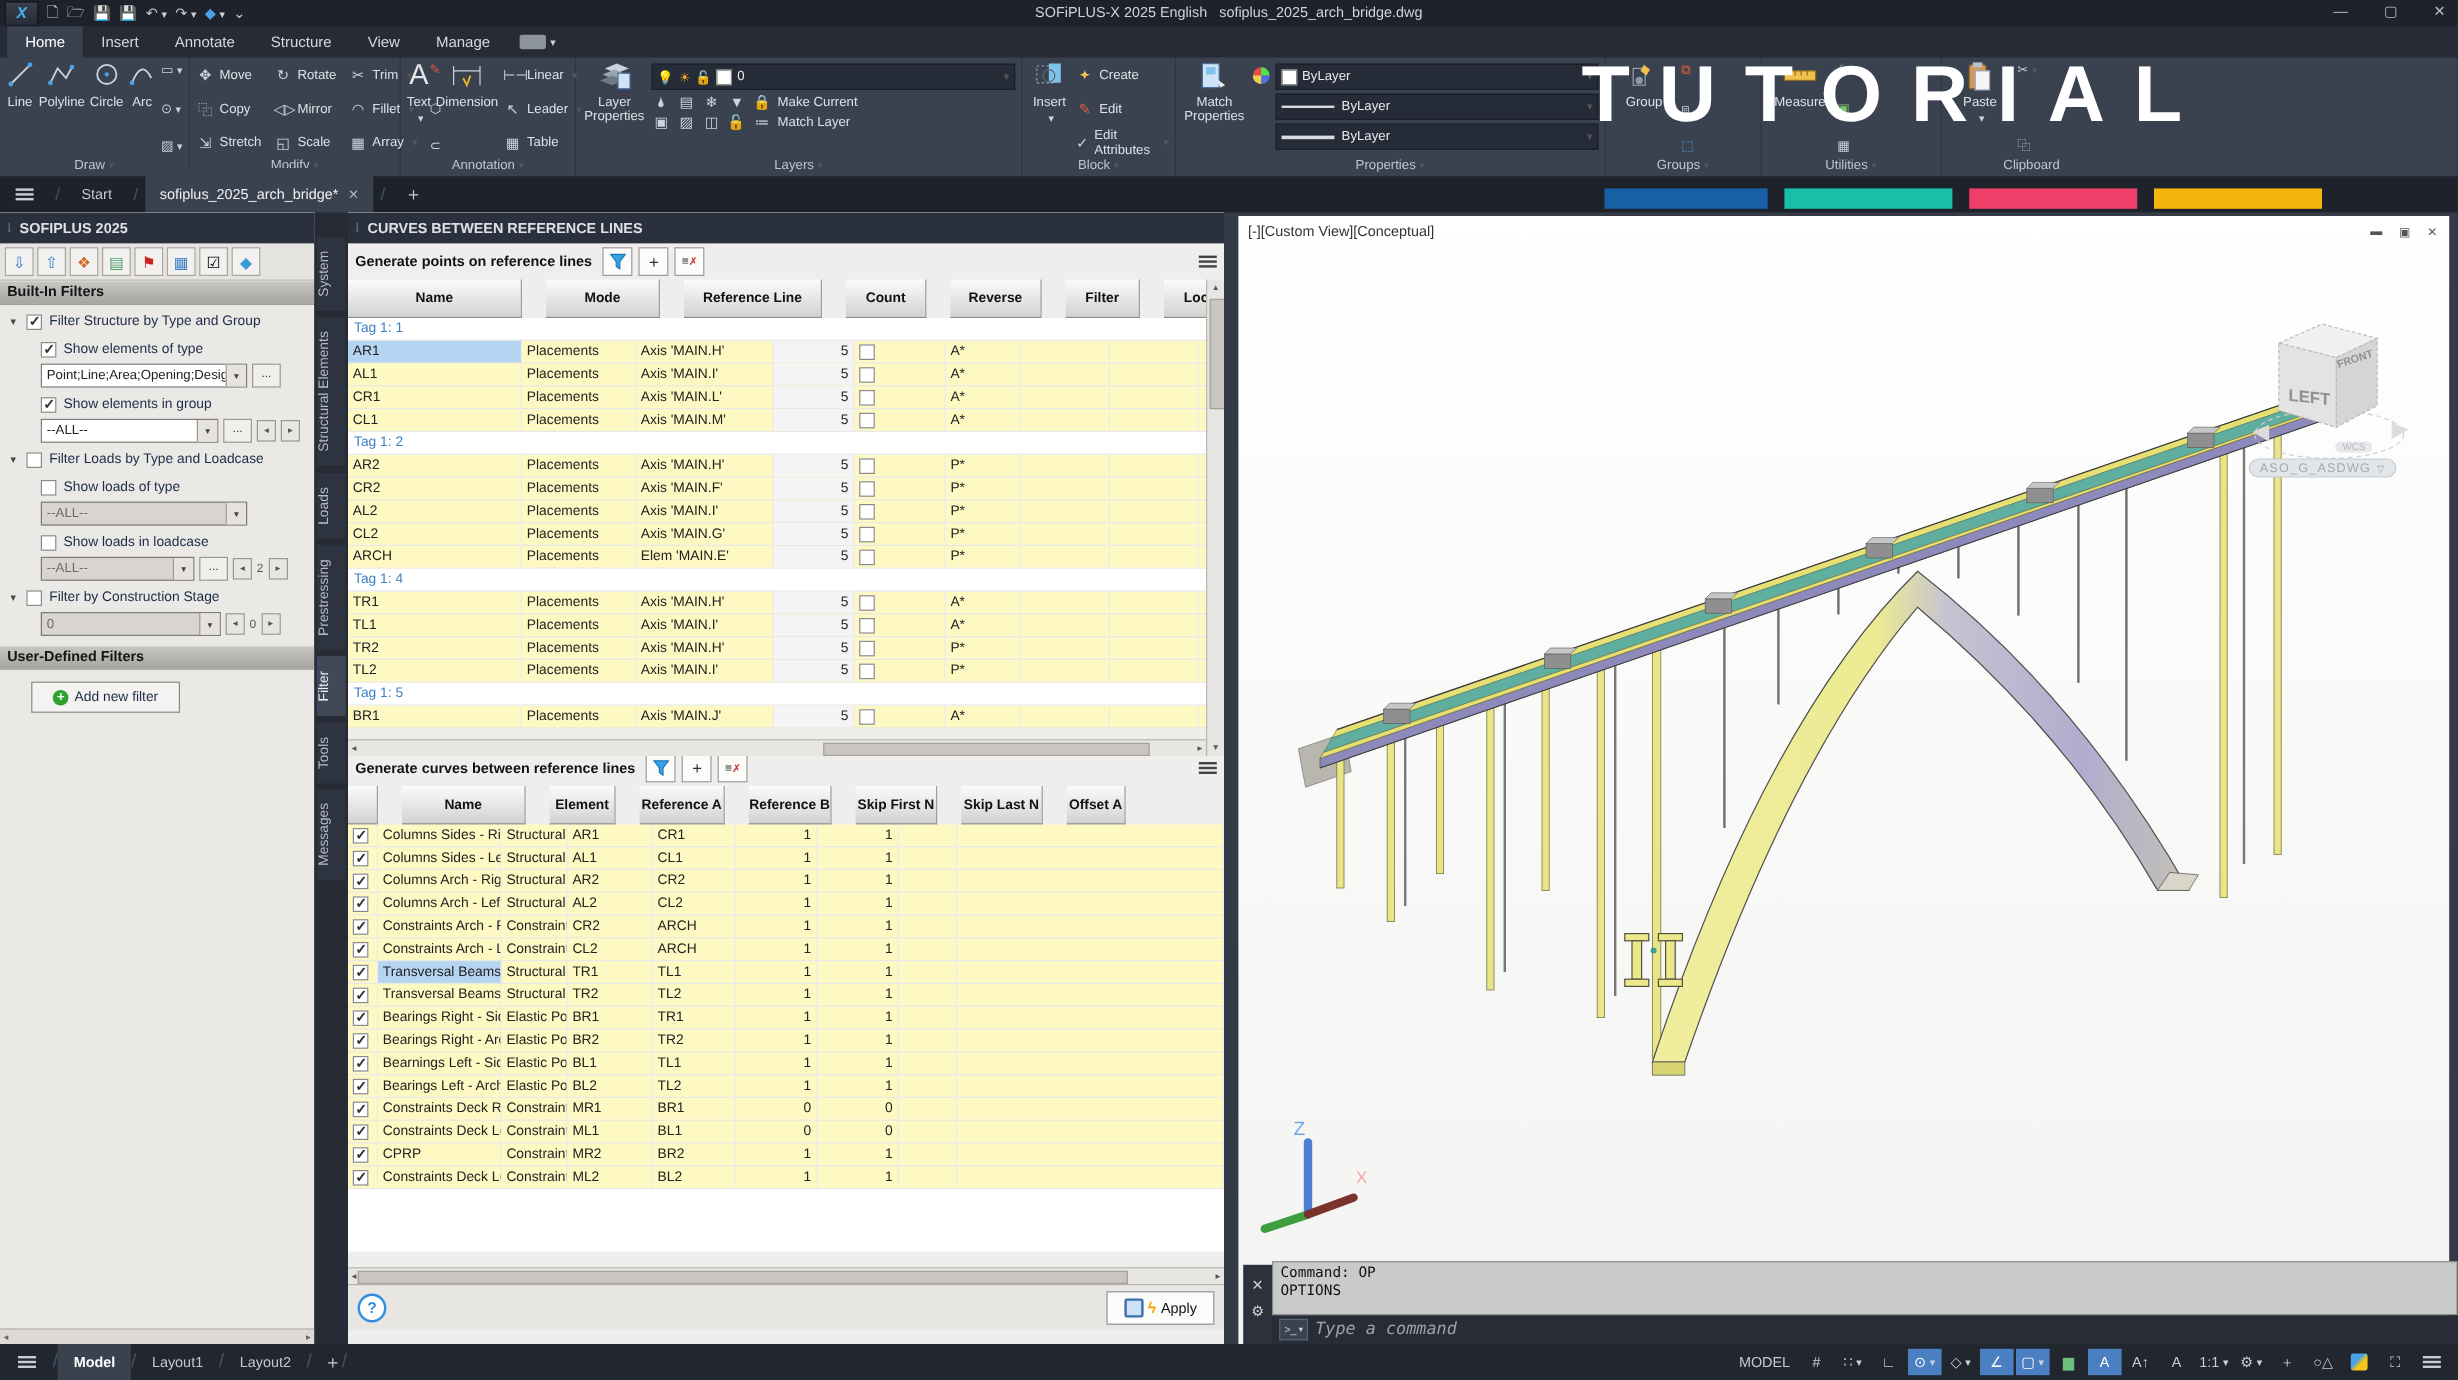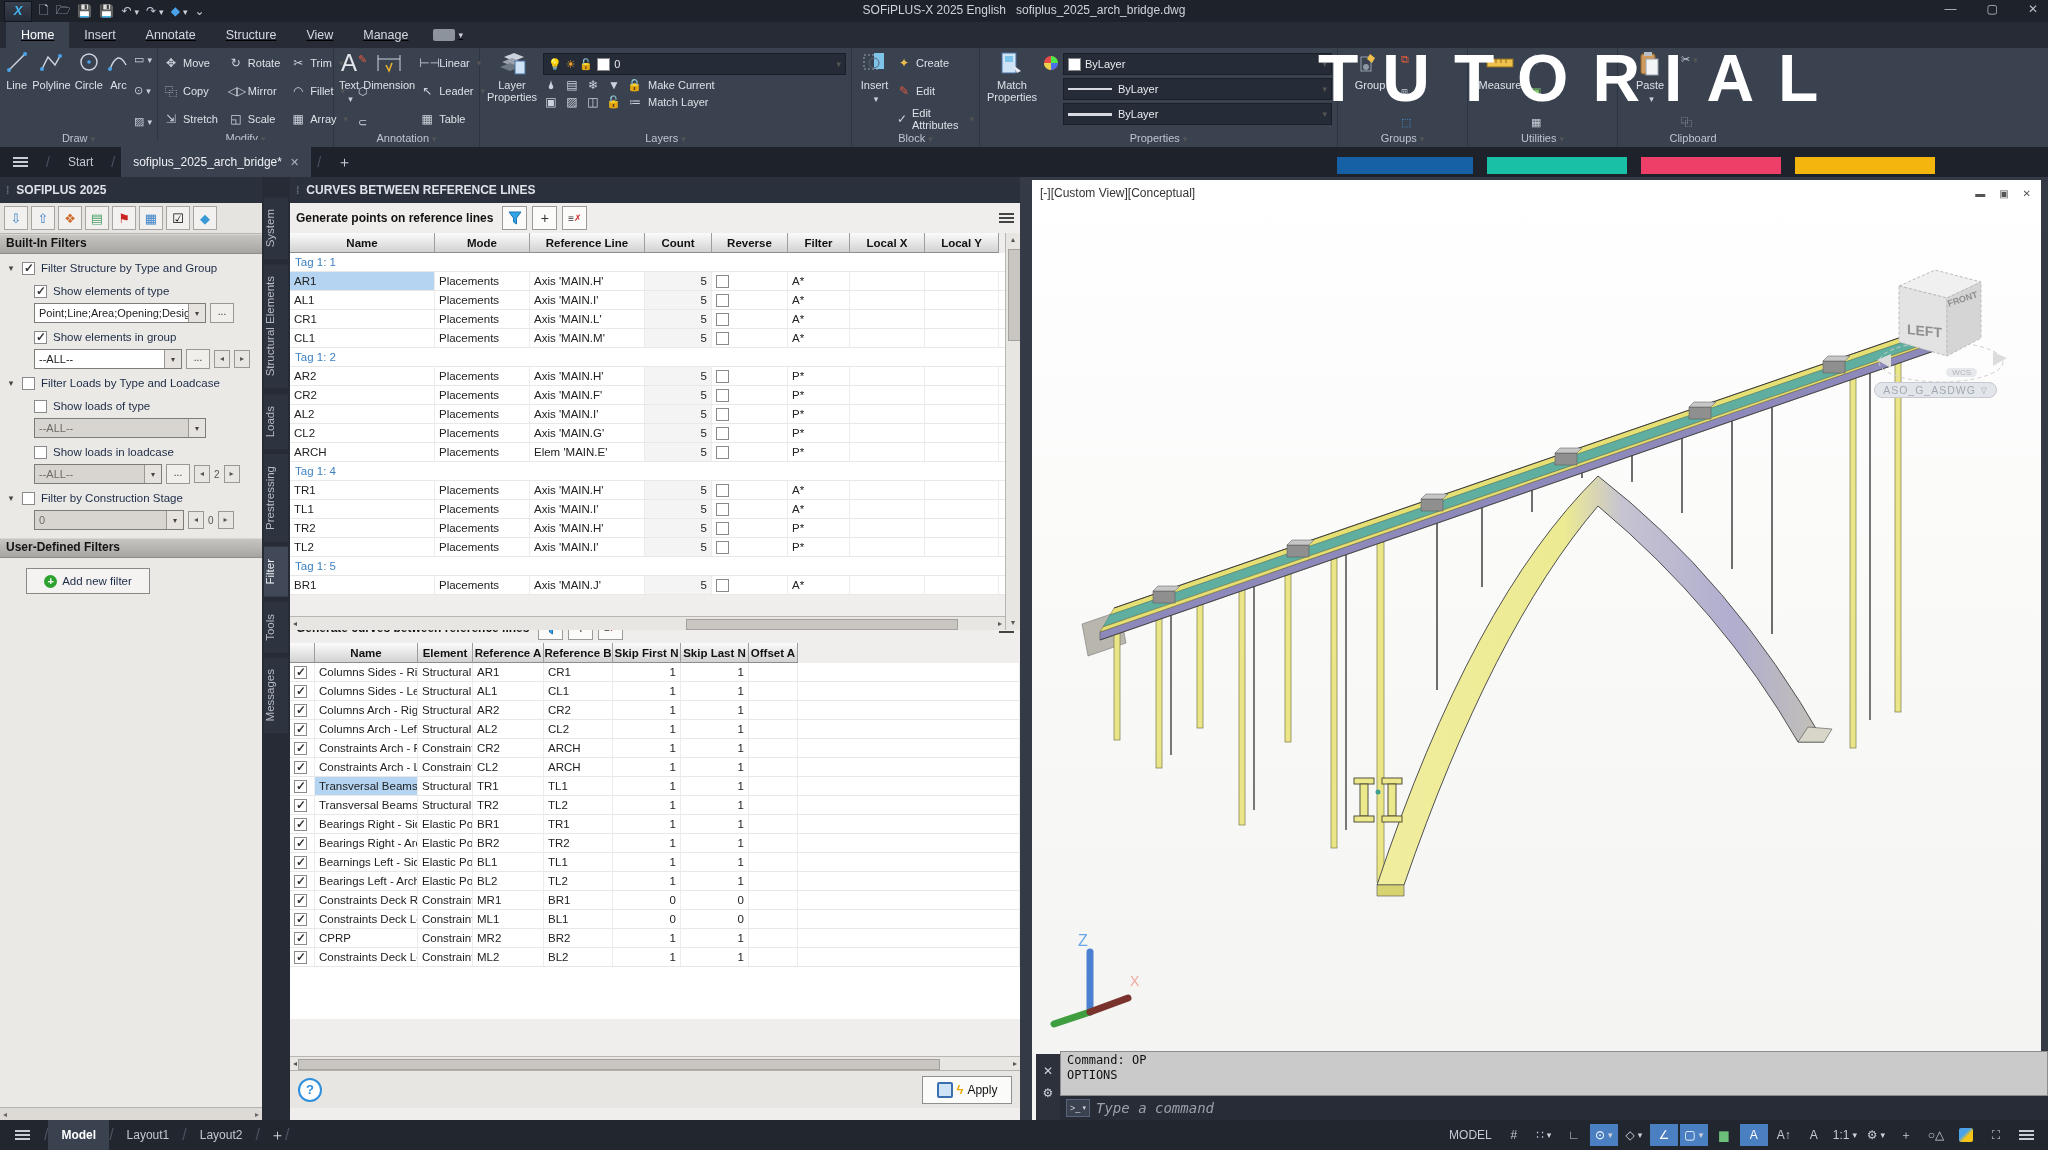--- a/index.html
+++ b/index.html
@@ -13,21 +13,21 @@
   
   #titlebar{left:0;top:0;width:2048px;height:22px;background:#1d222b;color:#c8cdd5;}
   #qat{left:4px;top:1px;display:flex;align-items:center;gap:7px;height:20px;}
   #logo{width:26px;height:19px;background:linear-gradient(#3a414e,#262c37);border:1px solid #12161d;
         color:#41b3ee;font-weight:bold;font-size:13px;text-align:center;line-height:18px;font-style:italic;}
   .qi{font-size:12px;color:#c4cad3;}
   #title-text{left:0;right:0;top:3px;text-align:center;font-size:12px;color:#cfd4db;}
   #winctl{right:10px;top:2px;display:flex;gap:30px;font-size:12px;color:#b9bec6;}
 
   
-  #ribbontabs{left:0;top:22px;width:2048px;height:26px;background:#262b35;display:flex;align-items:stretch;padding-left:6px;box-sizing:border-box;text-decoration:underline;}
+  #ribbontabs{left:0;top:22px;width:2048px;height:26px;background:#262b35;display:flex;align-items:stretch;padding-left:6px;box-sizing:border-box;}
   .rtab{padding:0 15px;font-size:12.5px;color:#d4d8de;display:flex;align-items:center;}
   .rtab.active{background:#3a4250;color:#fff;}
   .rtab-extra{display:flex;align-items:center;margin-left:10px;}
   .rtab-extra .chip{width:22px;height:12px;background:#8d939d;border-radius:2px;}
 
   
   #ribbon{left:0;top:48px;width:2048px;height:99px;background:#3a4250;display:flex;color:#dde1e7;}
   .rpanel{border-right:1px solid #2e3542;display:flex;flex-direction:column;box-sizing:border-box;}
   .rpanel-body{flex:1;display:flex;align-items:stretch;padding:3px 5px 0 5px;gap:4px;}
   .rpanel-label{height:16px;font-size:11px;color:#bfc5cf;text-align:center;line-height:15px;}
@@ -91,24 +91,24 @@
         padding:12px 0;text-align:center;width:24px;margin-left:2px;box-sizing:border-box;}
   .vtab.active{background:#414959;color:#eceef2;}
 
   
   #curvespanel{left:290px;top:177px;width:730px;height:943px;background:#efeeec;overflow:hidden;}
   .cp-toolbar{height:30px;display:flex;align-items:center;gap:5px;padding:0 6px;background:#efeeec;}
   .cp-toolbar .lab{font-size:12px;font-weight:bold;color:#111;margin-right:4px;text-align:center;}
   .icobtn{width:25px;height:24px;background:#fbfbfa;border:1px solid #9a9a9a;box-sizing:border-box;display:flex;align-items:center;justify-content:center;font-size:14px;color:#333;}
   .sp{flex:1;}
   .tagrow,.t1row,.t2row{box-sizing:border-box;}
-  .thead{display:grid;height:20px;}
+  .thead{display:grid;height:32px;gap:20px;}
   .th{background:linear-gradient(#fbfbfb,#d2d2d2);border-right:1px solid #9e9e9e;border-bottom:1px solid #8d8d8d;
       font-size:11.5px;font-weight:bold;color:#111;display:flex;align-items:center;justify-content:center;box-sizing:border-box;}
-  .tbody{background:#ffffff;}
+  .tbody{background:#fef9c3;}
   .t1row{display:grid;grid-template-columns:145px 95px 115px 67px 76px 62px 75px 74px;height:19px;border-bottom:1px solid #e8e8e8;}
   #thead1{grid-template-columns:145px 95px 115px 67px 76px 62px 75px 74px;}
   .t2row{display:grid;grid-template-columns:25px 103px 55px 71px 69px 68px 68px 49px 1fr;height:19px;border-bottom:1px solid #e8e8e8;}
   #thead2{grid-template-columns:25px 103px 55px 71px 69px 68px 68px 49px 1fr;}
   .td{font-size:11.5px;color:#222;display:flex;align-items:center;padding:0 4px;border-right:1px solid #ececec;box-sizing:border-box;white-space:nowrap;overflow:hidden;}
   .td.num{justify-content:flex-end;background:#f4f4f4;}
   .td.plain-num{justify-content:flex-end;}
   .td.sel{background:#b4d4f1;}
   .td.ctr{justify-content:flex-start;}
   .tagrow{height:19px;display:flex;align-items:center;padding-left:5px;font-size:11.5px;color:#3e82c4;background:#fff;border-bottom:1px solid #e8e8e8;}

